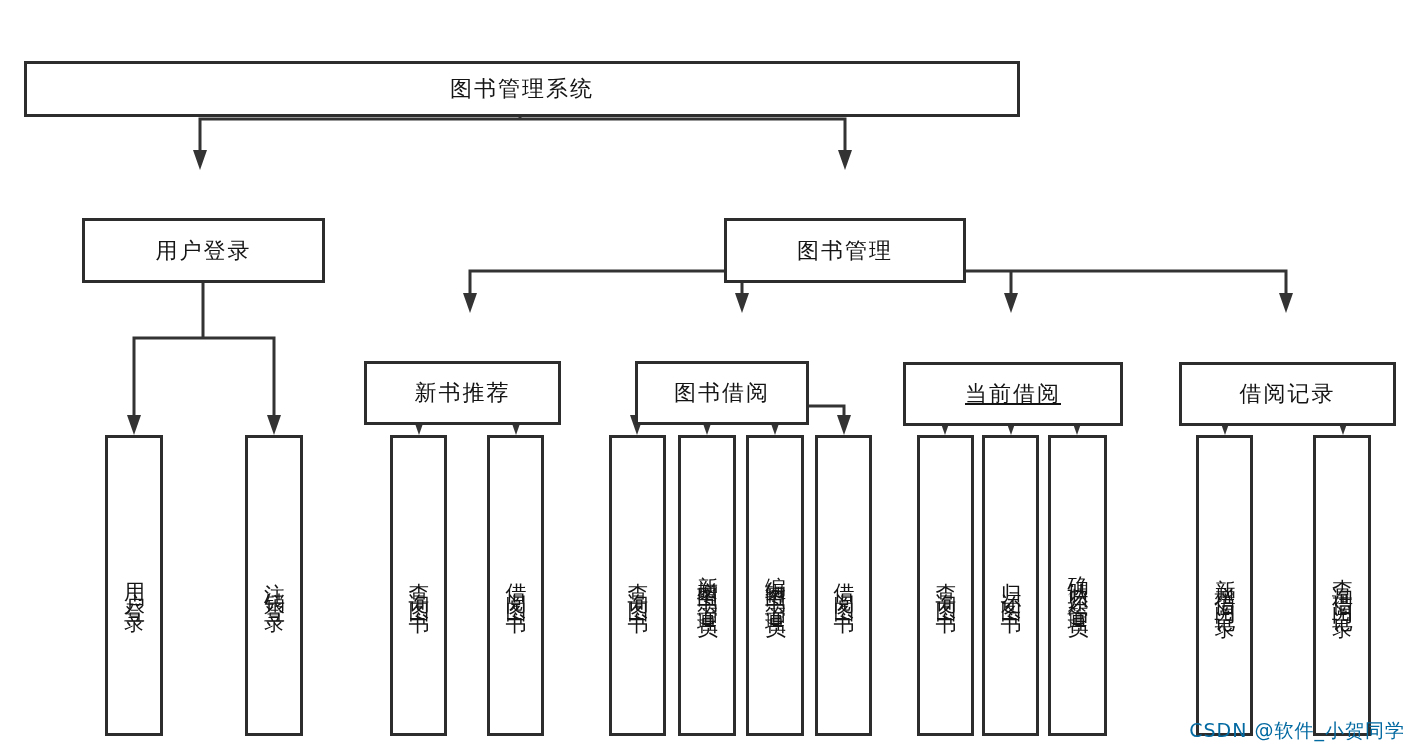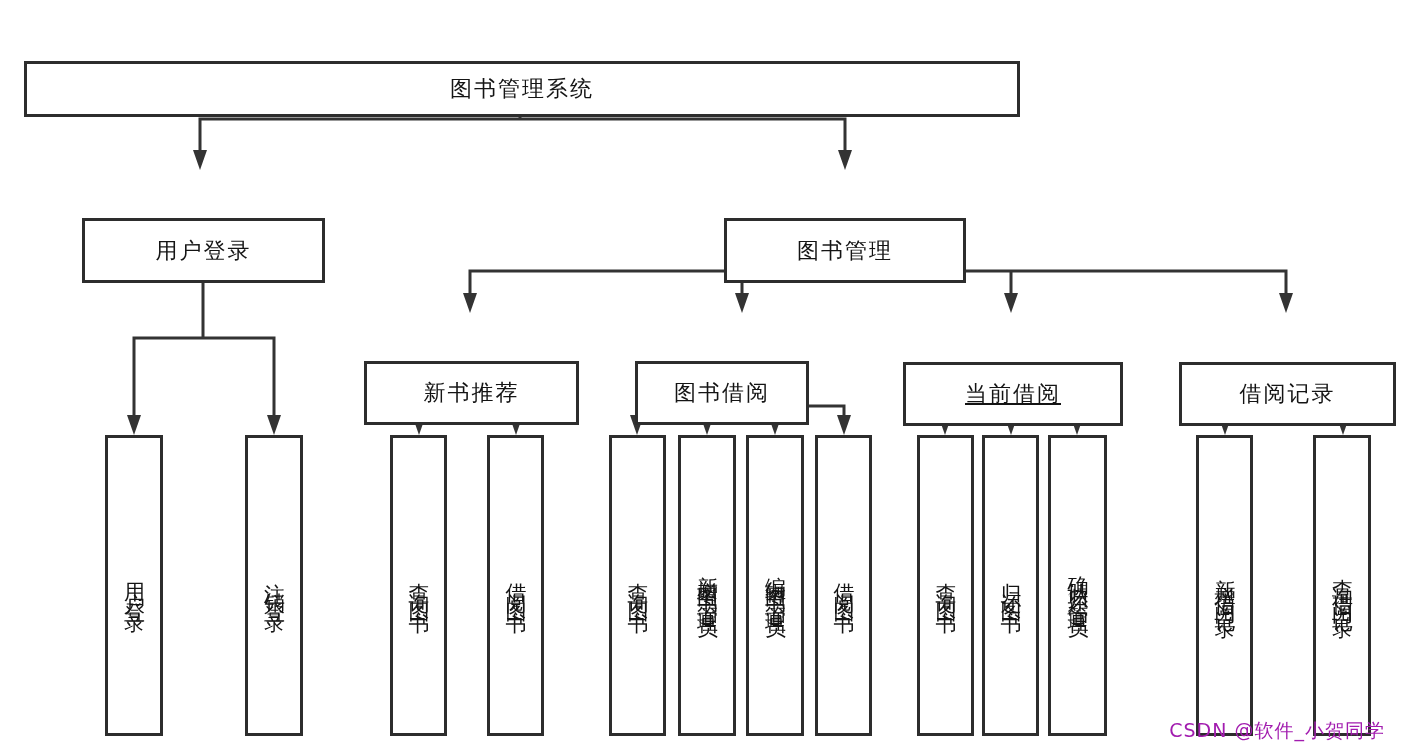--- a/index.html
+++ b/index.html
@@ -45,24 +45,24 @@
     letter-spacing: 10px;
     line-height: 1;
     color: #141414;
     z-index: 2;
     top: 435px;
     height: 301px;
     width: 58px;
   }
   .watermark {
     position: absolute;
-    right: 20px;
+    right: 0;
     bottom: 3px;
     font-size: 19px;
-    color: #a21caf;
+    color: #0369a1;
     letter-spacing: 1px;
     z-index: 3;
     white-space: nowrap;
   }
 </style>
 </head>
 <body>
 
 <div class="canvas">
 
@@ -127,21 +127,21 @@
       <polygon points="1218,415 1232,415 1225,435"></polygon>
       <polygon points="1336,415 1350,415 1343,435"></polygon>
     </g>
   </svg>
 
   <div class="hbox" style="left:24px; top:13px; width:996px; height:56px;">图书管理系统</div>
 
   <div class="hbox" style="left:82px; top:170px; width:243px; height:65px;">用户登录</div>
   <div class="hbox" style="left:724px; top:170px; width:242px; height:65px;">图书管理</div>
 
-  <div class="hbox" style="left:364px; top:313px; width:215px; height:64px;">新书推荐</div>
+  <div class="hbox" style="left:364px; top:313px; width:197px; height:64px;">新书推荐</div>
   <div class="hbox" style="left:635px; top:313px; width:174px; height:64px;">图书借阅</div>
   <div class="hbox" style="left:903px; top:314px; width:220px; height:64px;text-decoration:underline;">当前借阅</div>
   <div class="hbox" style="left:1179px; top:314px; width:217px; height:64px;">借阅记录</div>
 
   <div class="leaf" style="left:105px;">用户登录</div>
   <div class="leaf" style="left:245px;">注销登录</div>
 
   <div class="leaf" style="left:390px; width:57px;">查询图书</div>
   <div class="leaf" style="left:487px; width:57px;">借阅图书</div>
 

